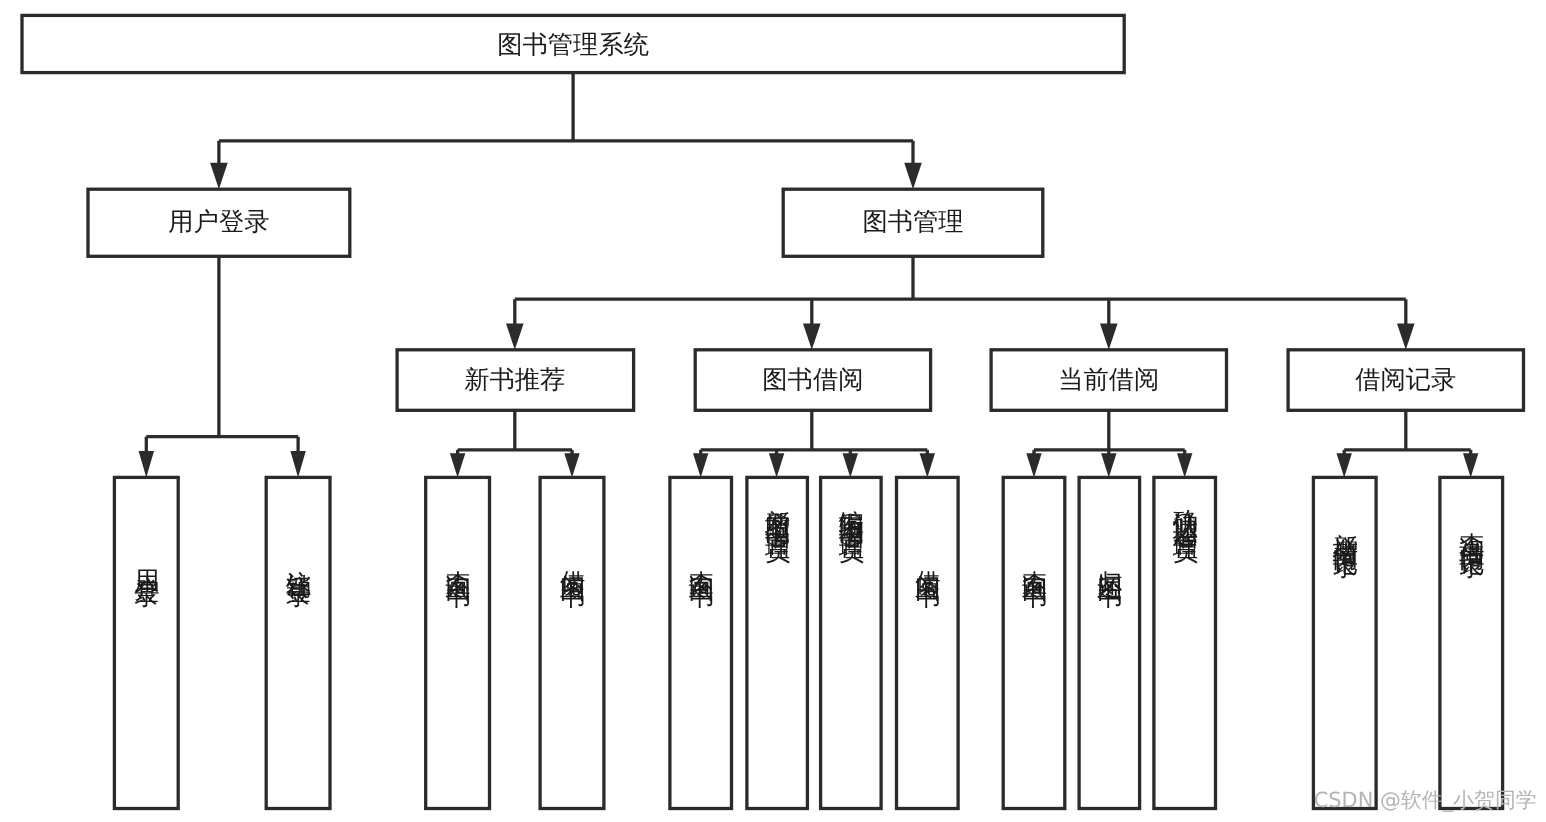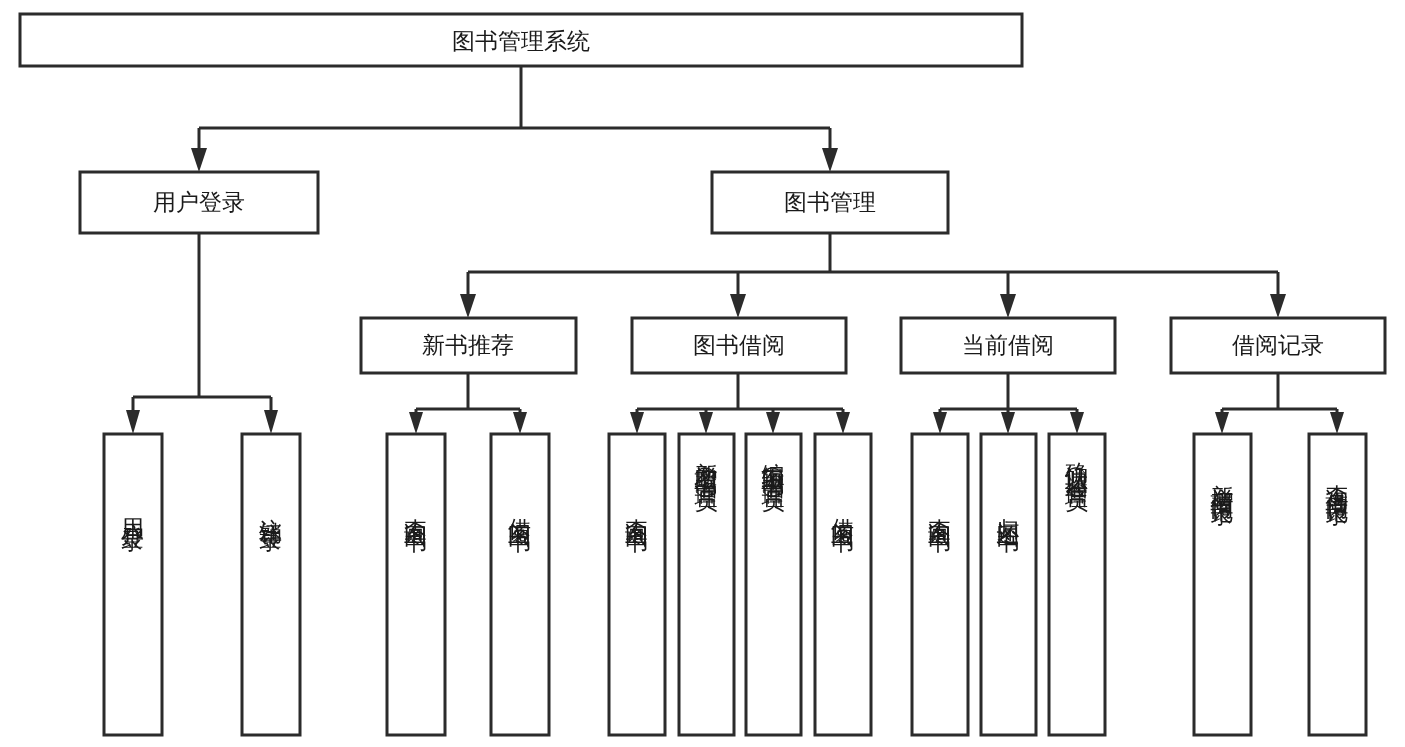--- a/index.html
+++ b/index.html
@@ -233,14 +233,15 @@
     <span class="node-label-v">确认归还（管理员）</span>
   </div>
 
   <div class="node-label-v-wrap" style="left:1194px; top:466px; width:57px; height:269px;">
     <span class="node-label-v">新增借阅记录</span>
   </div>
   <div class="node-label-v-wrap" style="left:1309px; top:466px; width:57px; height:269px;">
     <span class="node-label-v">查询借阅记录</span>
   </div>
 
+  <div id="watermark">CSDN @软件_小贺同学</div>
 
 </div>
 
 </body></html>

